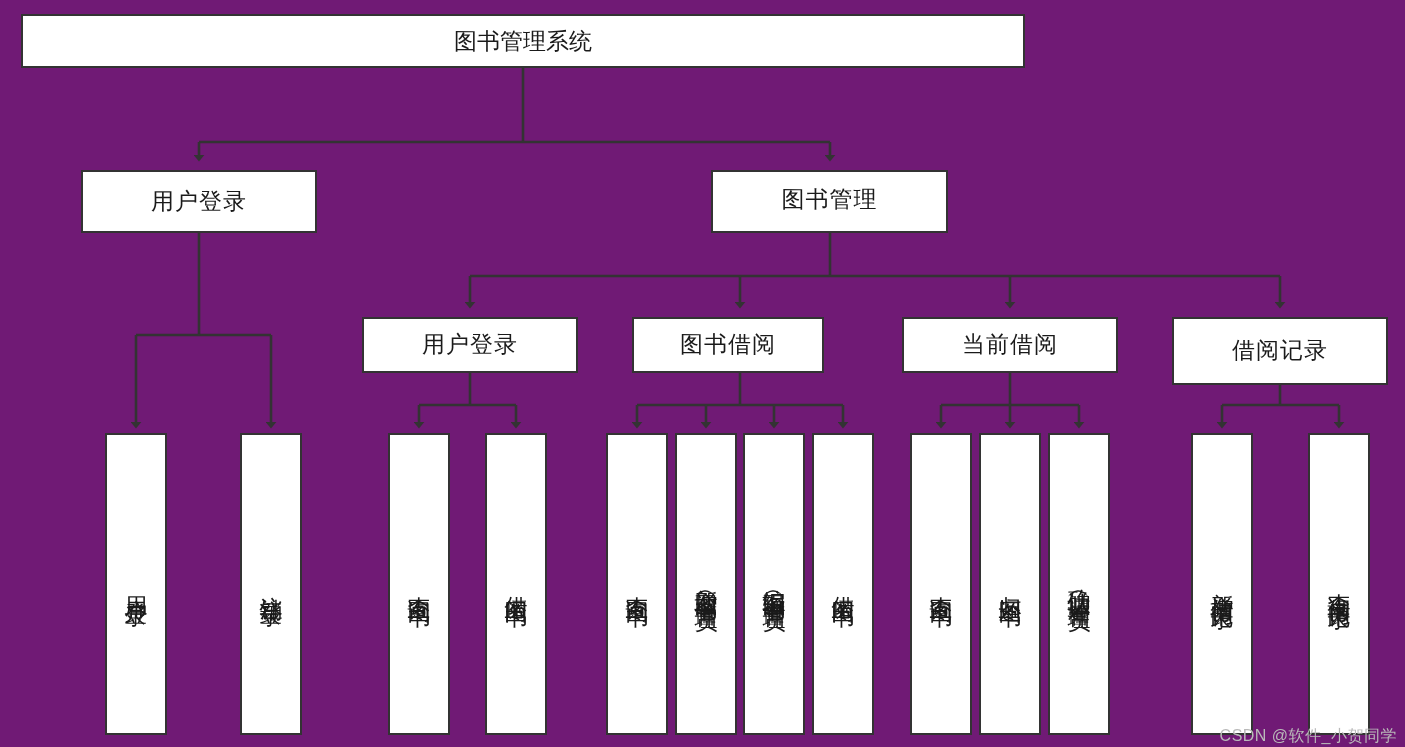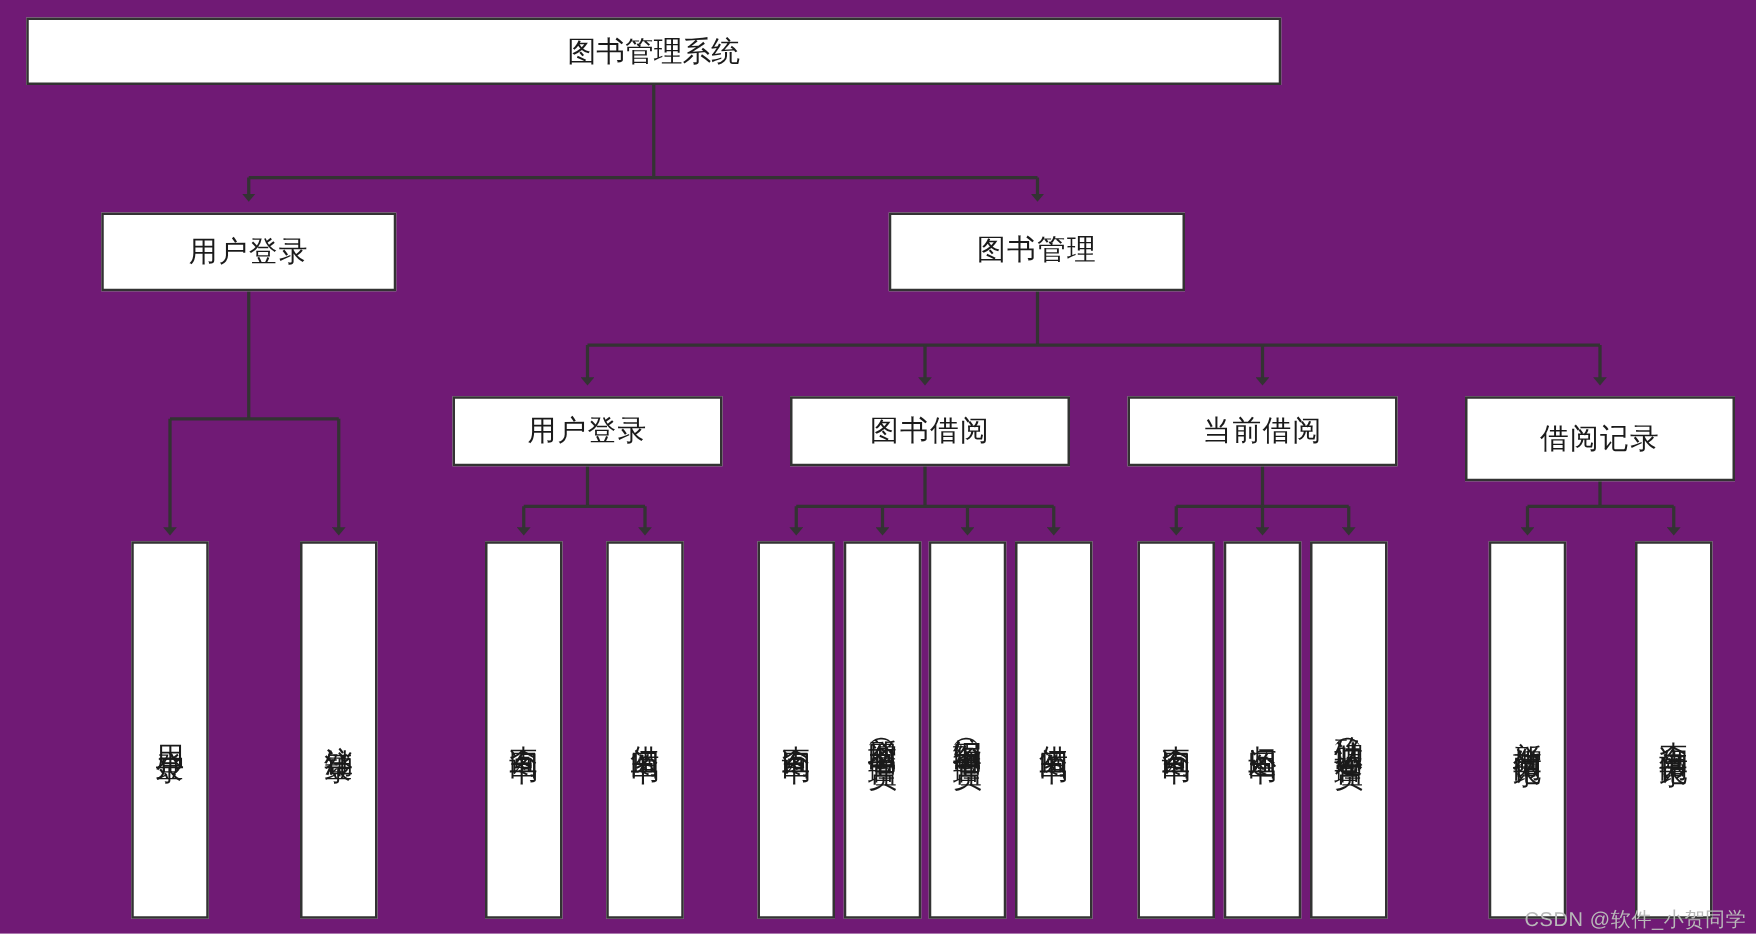--- a/index.html
+++ b/index.html
@@ -127,21 +127,21 @@
   <div class="node horiz" style="left:81px; top:170px; width:236px; height:63px;">
     <span>用户登录</span>
   </div>
   <div class="node horiz" style="left:711px; top:170px; width:237px; height:63px;font-family:Liberation Mono, monospace;">
     <span>图书管理</span>
   </div>
 
   <div class="node horiz" style="left:362px; top:317px; width:216px; height:56px;">
     <span>用户登录</span>
   </div>
-  <div class="node horiz" style="left:632px; top:317px; width:224px; height:56px;">
+  <div class="node horiz" style="left:632px; top:317px; width:192px; height:56px;">
     <span>图书借阅</span>
   </div>
   <div class="node horiz" style="left:902px; top:317px; width:216px; height:56px;text-align:right;">
     <span>当前借阅</span>
   </div>
   <div class="node horiz" style="left:1172px; top:317px; width:216px; height:68px;">
     <span>借阅记录</span>
   </div>
 
   <div class="node leaf" style="left:105px; top:433px; width:62px; height:302px;">

